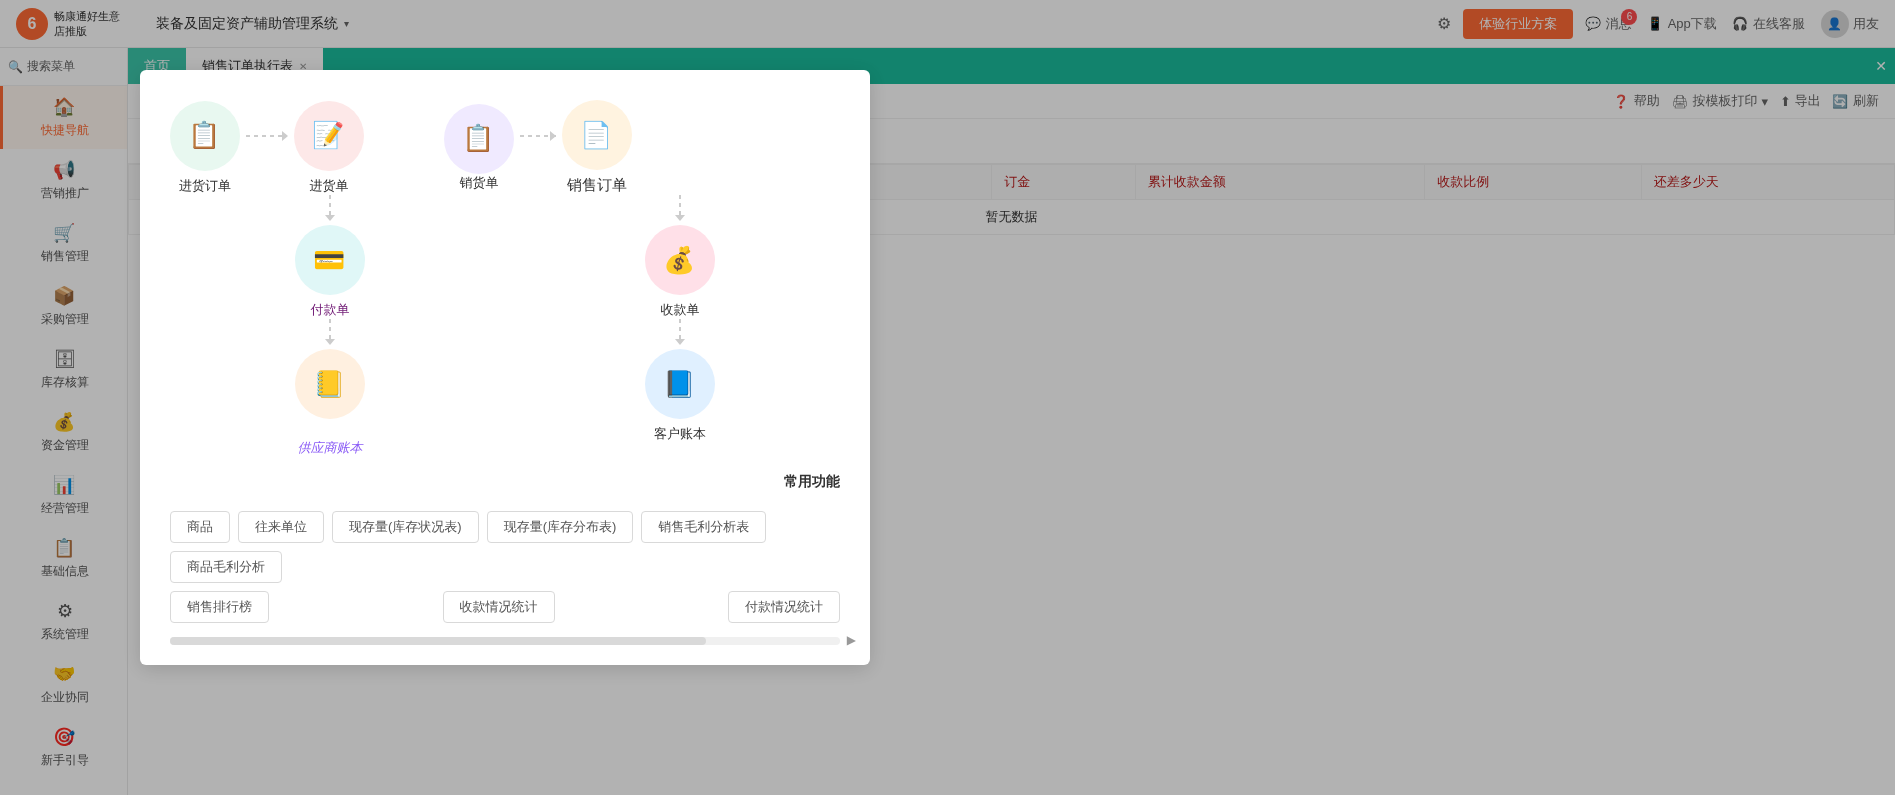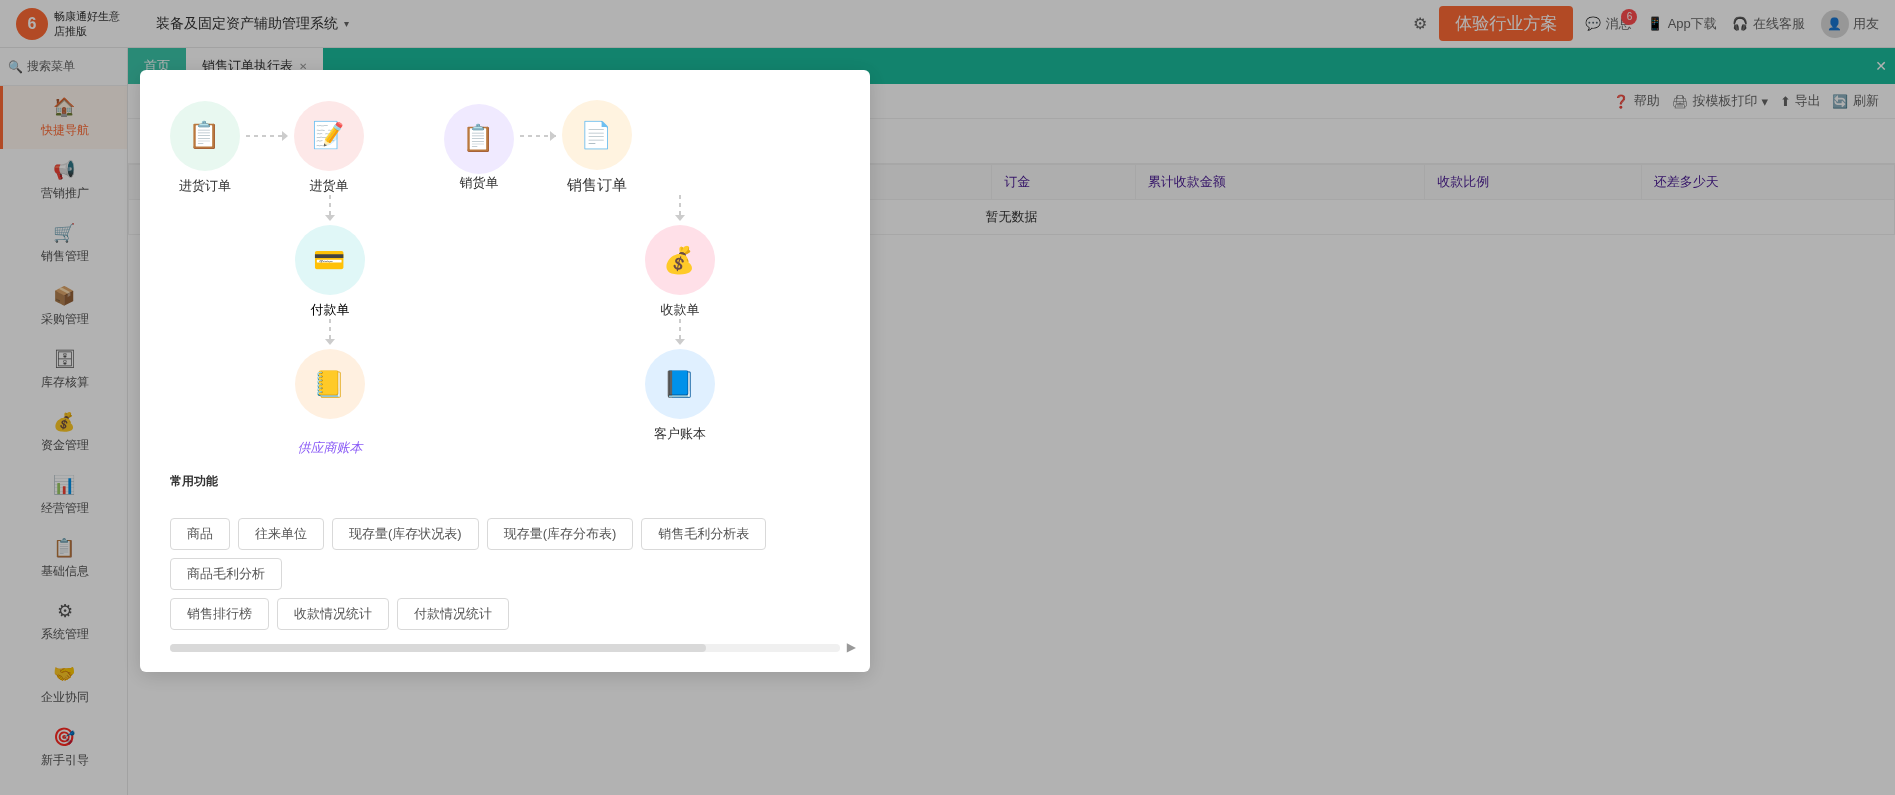--- a/index.html
+++ b/index.html
@@ -13,21 +13,21 @@
     .content-area { flex: 1; display: flex; flex-direction: column; overflow: hidden; }
 
     
     .logo-area { display: flex; align-items: center; gap: 6px; width: 128px; flex-shrink: 0; }
     .logo-icon { width: 32px; height: 32px; background: #ff6b35; border-radius: 50%; display: flex; align-items: center; justify-content: center; color: white; font-size: 16px; font-weight: bold; }
     .logo-text { font-size: 11px; color: #333; line-height: 1.3; }
     .system-title { display: flex; align-items: center; gap: 6px; color: #333; font-size: 14px; flex: 1; }
     .system-title-text { font-size: 14px; color: #333; }
     .dropdown-icon { color: #666; font-size: 10px; }
     .gear-icon { color: #666; font-size: 16px; cursor: pointer; }
-    .trial-btn { background: #ff6b35; color: white; border: none; padding: 6px 16px; border-radius: 4px; cursor: pointer; font-size: 17px; }
+    .trial-btn { background: #ff6b35; color: white; border: none; padding: 6px 16px; border-radius: 4px; cursor: pointer; font-size: 13px; }
     .top-right { margin-left: auto; display: flex; align-items: center; gap: 16px; }
     .top-right-item { display: flex; align-items: center; gap: 4px; color: #666; font-size: 13px; cursor: pointer; position: relative; }
     .badge { background: #ff4d4f; color: white; border-radius: 50%; width: 16px; height: 16px; font-size: 10px; display: flex; align-items: center; justify-content: center; position: absolute; top: -6px; right: -6px; }
     .avatar { width: 28px; height: 28px; background: #d9d9d9; border-radius: 50%; display: flex; align-items: center; justify-content: center; color: #666; font-size: 12px; }
 
     
     .sidebar-search { padding: 10px 8px; border-bottom: 1px solid #f0f0f0; display: flex; align-items: center; gap: 4px; color: #666; font-size: 12px; cursor: pointer; }
     .sidebar-item { display: flex; flex-direction: column; align-items: center; padding: 10px 4px; cursor: pointer; color: #555; font-size: 12px; gap: 4px; border-left: 3px solid transparent; }
     .sidebar-item.active { background: #fff7f0; color: #ff6b35; border-left: 3px solid #ff6b35; }
     .sidebar-item-icon { font-size: 18px; }
@@ -50,41 +50,41 @@
     .filter-bar { display: flex; align-items: center; gap: 12px; padding: 8px 16px; background: white; border-bottom: 1px solid #f0f0f0; flex-shrink: 0; }
     .filter-input { border: 1px solid #d9d9d9; border-radius: 4px; padding: 4px 8px; font-size: 13px; color: #999; display: flex; align-items: center; gap: 4px; }
     .filter-input input { border: none; outline: none; color: #999; font-size: 13px; width: 100px; }
     .date-icon { color: #999; }
     .status-select { border: 1px solid #d9d9d9; border-radius: 4px; padding: 4px 8px; font-size: 13px; color: #999; min-width: 120px; display: flex; align-items: center; justify-content: space-between; cursor: pointer; }
     .more-conditions { color: #666; font-size: 13px; cursor: pointer; }
 
     
     .table-area { flex: 1; overflow: auto; background: white; }
     .table { width: 100%; border-collapse: collapse; }
-    .table th { background: #fafafa; border: 1px solid #f0f0f0; padding: 8px 12px; text-align: left; font-weight: normal; color: #4c1d95; font-size: 13px; white-space: nowrap; }
+    .table th { background: #fafafa; border: 1px solid #f0f0f0; padding: 8px 12px; text-align: left; font-weight: normal; color: #b91c1c; font-size: 13px; white-space: nowrap; }
     .table td { border: 1px solid #f0f0f0; padding: 8px 12px; font-size: 13px; color: #333; }
     .no-data { text-align: center; color: #999; padding: 40px; font-size: 13px; }
 
     
     .overlay { position: fixed; top: 0; left: 0; right: 0; bottom: 0; background: rgba(0,0,0,0.3); z-index: 100; display: flex; align-items: flex-start; justify-content: flex-start; padding-top: 70px; padding-left: 140px; }
     .popup { background: white; border-radius: 6px; width: 730px; padding: 30px 30px 20px; box-shadow: 0 4px 20px rgba(0,0,0,0.15); position: relative; }
     .flow-circle { width: 70px; height: 70px; border-radius: 50%; display: flex; align-items: center; justify-content: center; font-size: 24px; }
     
     
     .circle-green { background: #e8f8f0; }
     .circle-red { background: #fde8e8; }
     .circle-purple { background: #f0eaff; }
     .circle-orange { background: #fff3e0; }
     .circle-teal { background: #e0f7f7; }
     .circle-pink { background: #ffe0e8; }
     .circle-orange2 { background: #fff0e0; }
     .circle-blue { background: #e0f0ff; }
 
     
-    .common-title { font-size: 12px; color: #333; font-weight: bold; margin-bottom: 28px; }
+    .common-title { font-size: 14px; color: #333; font-weight: bold; margin-bottom: 20px; text-align: right; }
     .func-buttons { display: flex; flex-wrap: wrap; gap: 8px; }
     .func-btn { border: 1px solid #d9d9d9; border-radius: 4px; padding: 6px 16px; font-size: 13px; color: #555; cursor: pointer; background: white; }
 
     
     .popup-scroll { margin-top: 12px; height: 8px; background: #f0f0f0; border-radius: 4px; position: relative; }
     .popup-scroll-thumb { position: absolute; left: 0; top: 0; width: 80%; height: 100%; background: #d9d9d9; border-radius: 4px; }
     .scroll-arrow { position: absolute; right: -16px; top: -4px; color: #999; cursor: pointer; font-size: 12px; }
     .flow-block { display: flex; flex-direction: column; align-items: center; }
   </style>
 </head>
@@ -302,21 +302,21 @@
     </div>
 
     <div style="display:flex;align-items:flex-start;margin-top:0;">
 
       <div style="width:70px;margin-left:125px;display:flex;flex-direction:column;align-items:center;">
         <div style="width:2px;height:20px;background:repeating-linear-gradient(180deg,#ccc 0,#ccc 4px,transparent 4px,transparent 8px);margin-top:0;"></div>
         <div style="width:0;height:0;border-left:5px solid transparent;border-right:5px solid transparent;border-top:6px solid #ccc;"></div>
         <div class="flow-circle circle-teal" style="width:70px;height:70px;border-radius:50%;display:flex;align-items:center;justify-content:center;font-size:26px;margin-top:4px;">
           <span>💳</span>
         </div>
-        <span style="font-size:13px;color:#000000;margin-top:6px;">付款单</span>
+        <span style="font-size:13px;color:#701a75;margin-top:6px;">付款单</span>
       </div>
 
       <div style="width:70px;margin-left:280px;display:flex;flex-direction:column;align-items:center;">
         <div style="width:2px;height:20px;background:repeating-linear-gradient(180deg,#ccc 0,#ccc 4px,transparent 4px,transparent 8px);"></div>
         <div style="width:0;height:0;border-left:5px solid transparent;border-right:5px solid transparent;border-top:6px solid #ccc;"></div>
         <div class="flow-circle circle-pink" style="width:70px;height:70px;border-radius:50%;display:flex;align-items:center;justify-content:center;font-size:26px;margin-top:4px;">
           <span>💰</span>
         </div>
         <span style="font-size:13px;color:#333;margin-top:6px;">收款单</span>
       </div>
@@ -346,21 +346,21 @@
     <div style="margin-top:16px;">
       <div class="common-title">常用功能</div>
       <div class="func-buttons">
         <button class="func-btn">商品</button>
         <button class="func-btn">往来单位</button>
         <button class="func-btn">现存量(库存状况表)</button>
         <button class="func-btn">现存量(库存分布表)</button>
         <button class="func-btn">销售毛利分析表</button>
         <button class="func-btn">商品毛利分析</button>
       </div>
-      <div class="func-buttons" style="margin-top:8px;">
+      <div class="func-buttons" style="margin-top:8px;justify-content:space-between;">
         <button class="func-btn">销售排行榜</button>
         <button class="func-btn">收款情况统计</button>
         <button class="func-btn">付款情况统计</button>
       </div>
     </div>
 
     <div class="popup-scroll" style="margin-top:14px;">
       <div class="popup-scroll-thumb"></div>
       <span class="scroll-arrow">▶</span>
     </div>

